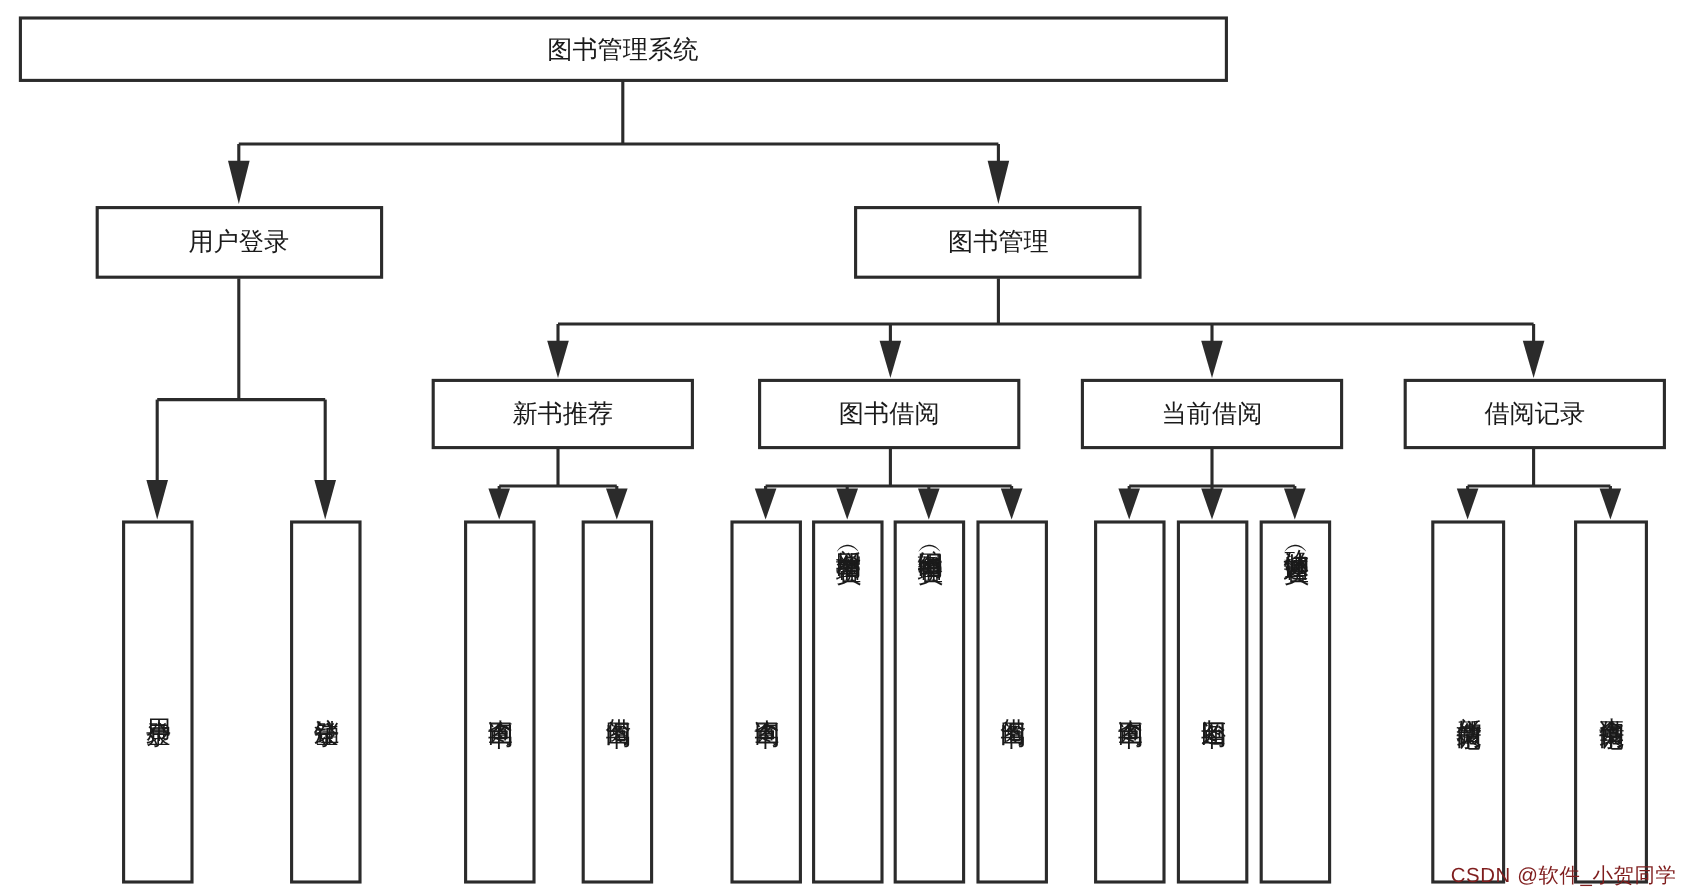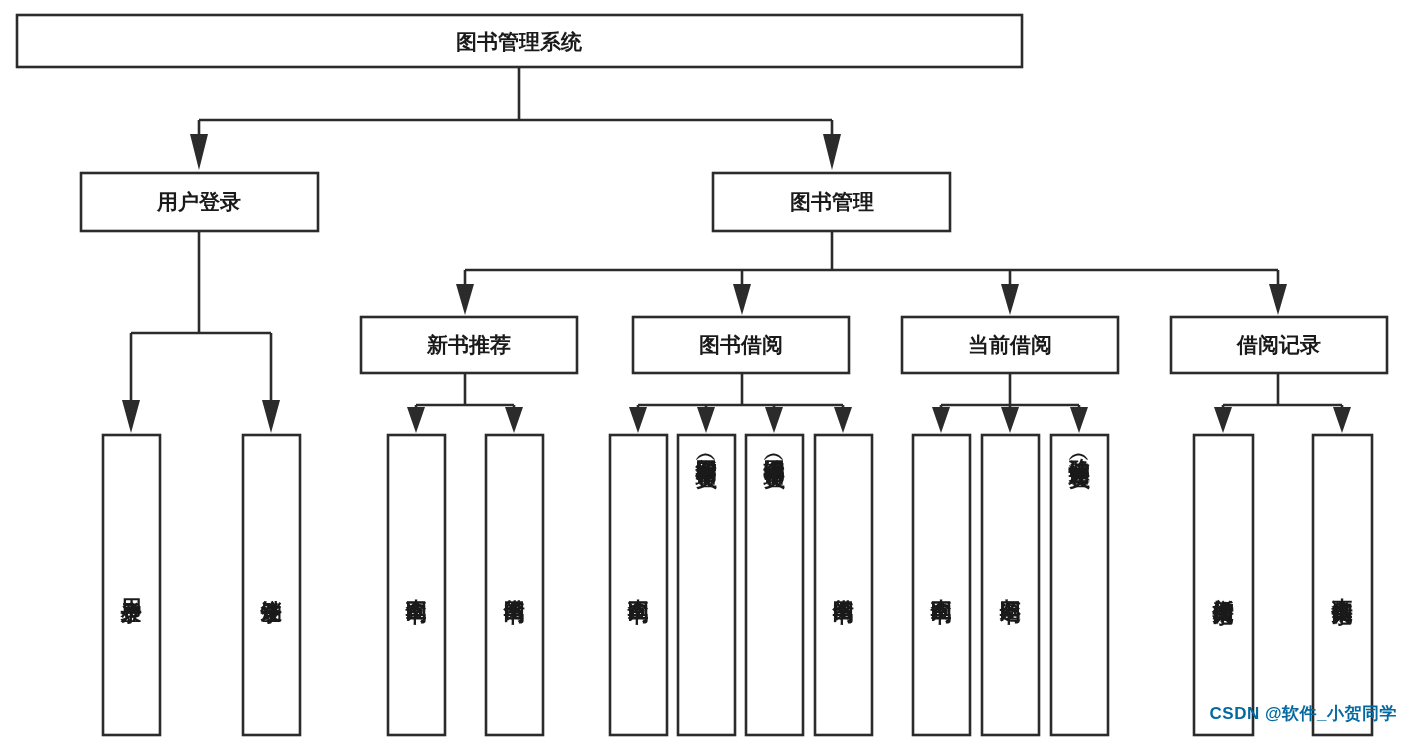--- a/index.html
+++ b/index.html
@@ -10,21 +10,20 @@
   }
   body {
     font-family: "Liberation Sans", "DejaVu Sans", sans-serif;
   }
   #diagram-root {
     position: relative;
     width: 1405px;
     height: 747px;
     background: #ffffff;
     overflow: hidden;
-    font-weight: bold;
   }
   svg#flow-svg {
     position: absolute;
     left: 0;
     top: 0;
     width: 1405px;
     height: 747px;
     display: block;
   }
   .box-rect {
@@ -63,24 +62,24 @@
     font-size: 21px;
     line-height: 1.12;
     color: #1a1a1a;
     letter-spacing: 1.5px;
     white-space: nowrap;
     text-align: center;
   }
   .watermark {
     position: absolute;
     right: 8px;
-    bottom: 22px;
+    bottom: 6px;
     font-family: "Liberation Sans", "DejaVu Sans", sans-serif;
     font-size: 17px;
-    color: #0369a1;
+    color: #7f1d1d;
     letter-spacing: 0.5px;
     white-space: nowrap;
     pointer-events: none;
   }
 </style>
 </head>
 <body>
 
 <div id="diagram-root">
 

